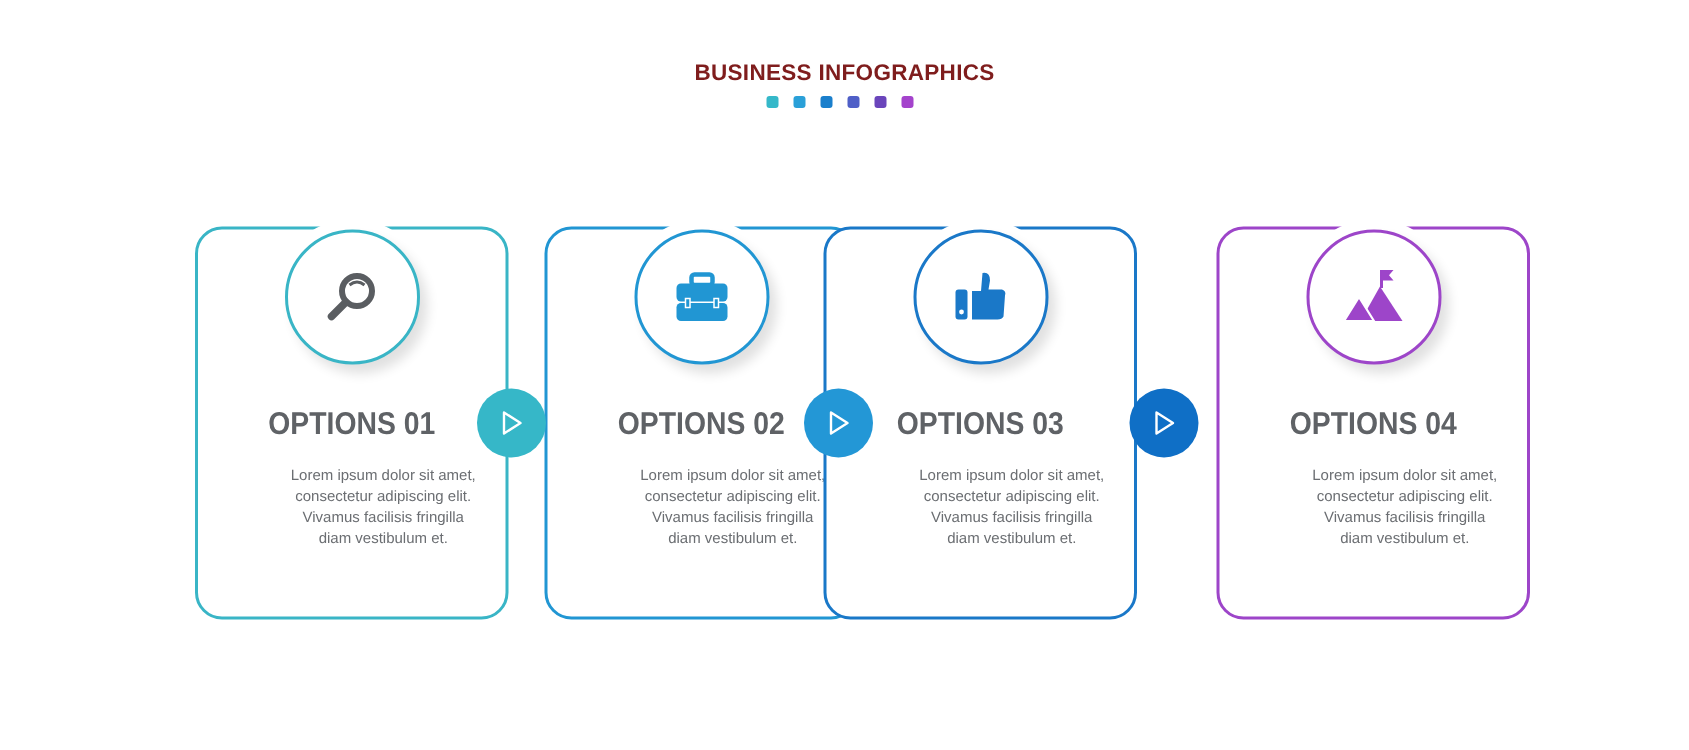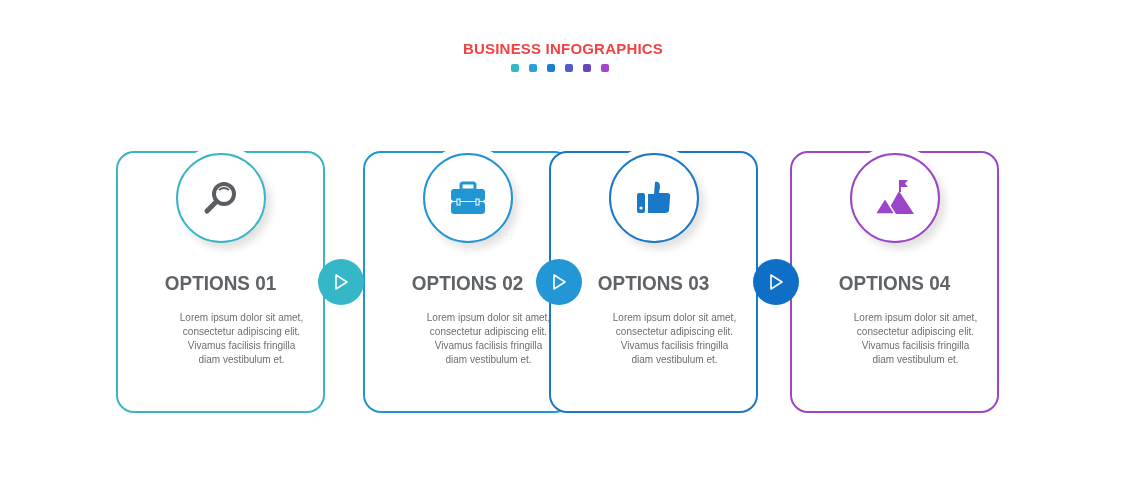--- a/index.html
+++ b/index.html
@@ -1,21 +1,21 @@
 <!DOCTYPE html>
 <html><head>
 <meta charset="utf-8">
 <style>
   * { box-sizing: border-box; margin: 0; padding: 0; }
   html, body { width: 1126px; height: 500px; background: #ffffff; overflow: hidden; }
   body { position: relative; font-family: "DejaVu Sans", sans-serif; }
   .title {
     position: absolute; left: 0; width: 1126px; top: 40px; text-align: center;
     font-family: "Liberation Sans", sans-serif; font-weight: bold; font-size: 15px;
-    color: #ef4444; letter-spacing: 0.2px;
+    color: #7f1d1d; letter-spacing: 0.2px;
   }
   .dots { position: absolute; top: 64px; left: 511px; display: flex; gap: 10px; }
   .dot { width: 8px; height: 8px; border-radius: 2px; }
   .card {
     position: absolute; top: 151px; width: 209px; height: 262px;
     border: 2px solid; border-radius: 18px; background: #fff;
   }
   .icon-wrap {
     position: absolute; top: -7px; left: 50%; transform: translateX(-50%);
     width: 104px; height: 104px; background: #fff; border-radius: 50%;
@@ -47,21 +47,21 @@
 <div class="title">BUSINESS INFOGRAPHICS</div>
 <div class="dots">
   <span class="dot" style="background:#35b8c9"></span>
   <span class="dot" style="background:#2aa0d8"></span>
   <span class="dot" style="background:#1a7fcc"></span>
   <span class="dot" style="background:#4f5fc7"></span>
   <span class="dot" style="background:#6a45bb"></span>
   <span class="dot" style="background:#a443cc"></span>
 </div>
 
-<div class="card" style="left:116px;border-color:#39b5c6;padding-left:36px;">
+<div class="card" style="left:130px;border-color:#39b5c6;padding-left:36px;">
   <div class="icon-wrap">
     <div class="icon-circle" style="border-color:#39b5c6;">
       <svg width="40" height="40" viewBox="0 0 40 40">
         <circle cx="23" cy="16" r="10" fill="none" stroke="#5a5d61" stroke-width="4"></circle>
         <path d="M18 12 Q23 8 28 12" fill="none" stroke="#5a5d61" stroke-width="2"></path>
         <line x1="15.5" y1="23.5" x2="6" y2="33" stroke="#5a5d61" stroke-width="5" stroke-linecap="round"></line>
       </svg>
     </div>
   </div>
   <div class="opt-title">OPTIONS 01</div>
@@ -100,21 +100,21 @@
       </svg>
     </div>
   </div>
   <div class="opt-title">OPTIONS 03</div>
   <div class="opt-desc">Lorem ipsum dolor sit amet,
 consectetur adipiscing elit.
 Vivamus facilisis  fringilla
 diam vestibulum et.</div>
 </div>
 
-<div class="card" style="left:790px;border-color:#9d45c9;">
+<div class="card" style="left:811px;border-color:#9d45c9;">
   <div class="icon-wrap">
     <div class="icon-circle" style="border-color:#9d45c9;">
       <svg width="44" height="40" viewBox="0 0 44 40">
         <rect x="26" y="2" width="2" height="12" fill="#9d45c9"></rect>
         <path d="M27 2 L35 2 L32 5.5 L35 9 L27 9 Z" fill="#9d45c9"></path>
         <path d="M26 13 L41 36 L13 36 Z" fill="#9d45c9"></path>
         <path d="M12 20 L22 36 L2 36 Z" fill="#9d45c9" stroke="#fff" stroke-width="1.5"></path>
       </svg>
     </div>
   </div>

